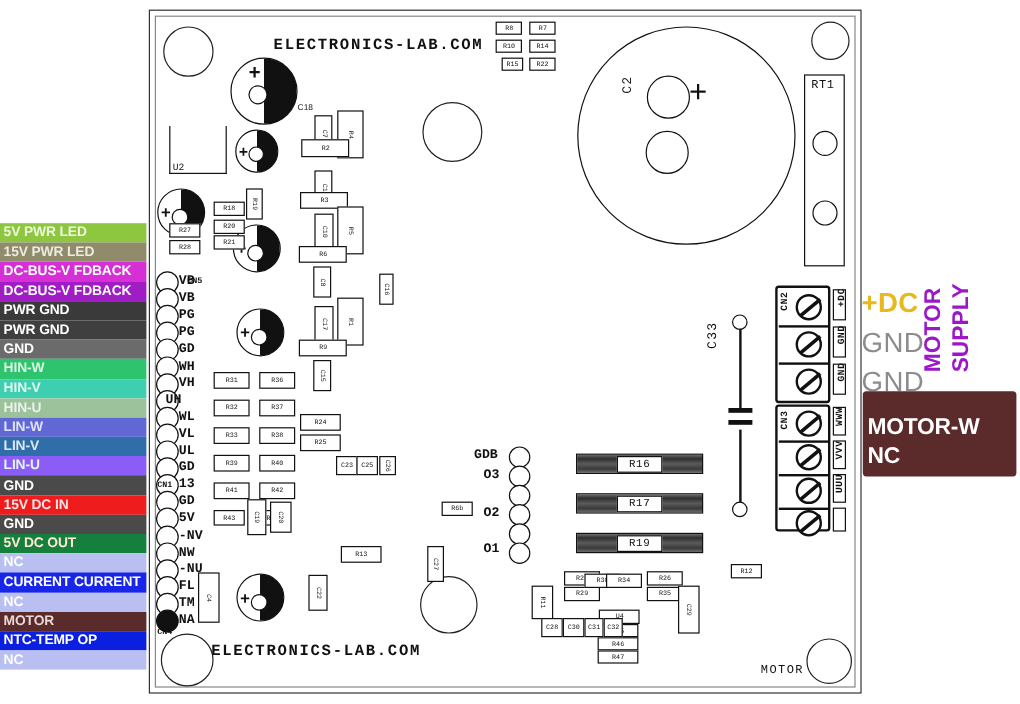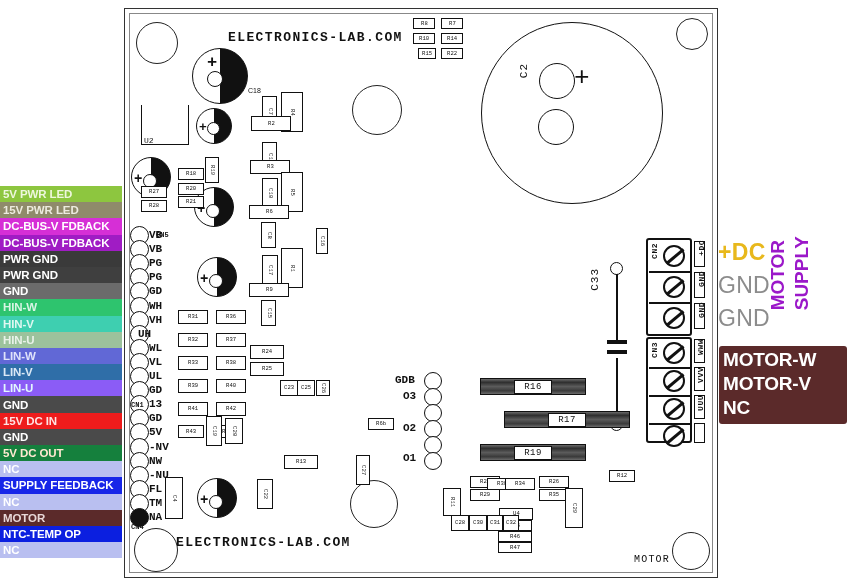--- a/index.html
+++ b/index.html
@@ -86,21 +86,21 @@
 
   
   #leftlabels{position:absolute;left:0px;top:186px;width:122px;}
   .slab{height:16.2px;display:flex;align-items:center;box-sizing:border-box;padding-left:3px;
         font-size:11.5px;font-weight:700;color:#fff;white-space:nowrap;letter-spacing:-.1px;
         font-family:"Liberation Sans",sans-serif;}
 
   
   #rightwrap{position:absolute;left:718px;top:236px;width:132px;}
   .rlab{font-size:23px;font-weight:400;line-height:33px;letter-spacing:.3px;font-family:"Liberation Sans",sans-serif;}
-  .motorblk{position:absolute;left:719px;top:326px;width:128px;background:#5b2a2a;border-radius:3px;padding:2px 0 4px 4px;box-sizing:border-box;margin-top:20px;}
+  .motorblk{position:absolute;left:719px;top:326px;width:128px;background:#5b2a2a;border-radius:3px;padding:19px 0 4px 4px;box-sizing:border-box;}
   .motorblk div{color:#fff;font-size:19px;font-weight:700;line-height:24px;letter-spacing:-.2px;}
   .vstack{position:absolute;left:767px;top:236px;display:flex;gap:2px;}
   .vtxt{color:#9b18c9;font-size:19px;font-weight:700;writing-mode:vertical-rl;transform:rotate(180deg);letter-spacing:0px;}
 </style>
 </head>
 <body>
 
 <div id="stage">
 
   <div class="board-outline"></div>
@@ -117,20 +117,25 @@
   <div class="silk silk-brand" style="left:176px;top:535px;">ELECTRONICS-LAB.COM</div>
   <div class="silk silk-india" style="left:634px;top:554px;">MOTOR</div>
 
   <div class="bigcap" style="left:481px;top:22px;width:182px;height:182px;">
     <div class="bh" style="left:57px;top:40px;width:36px;height:36px;"></div>
     <div class="bh" style="left:56px;top:86px;width:36px;height:36px;"></div>
     <div class="bplus" style="left:92px;top:42px;">+</div>
     <div class="bref" style="left:36px;top:40px;">C2</div>
   </div>
 
+  <div class="rt1" style="left:670px;top:62px;width:34px;height:160px;">
+    <div class="t">RT1</div>
+    <div class="h" style="top:46px;"></div>
+    <div class="h" style="top:104px;"></div>
+  </div>
 
   <div class="c33wrap" style="left:607px;top:262px;width:24px;height:180px;">
     <div class="node" style="top:0;"></div>
     <div class="lead" style="top:12px;height:66px;"></div>
     <div class="plate" style="top:78px;"></div>
     <div class="plate" style="top:88px;"></div>
     <div class="lead" style="top:96px;height:62px;"></div>
     <div class="node" style="top:156px;"></div>
     <div class="ref" style="left:-18px;top:6px;">C33</div>
   </div>
@@ -161,21 +166,21 @@
     <div class="plus" style="left:2px;top:14px;font-size:14px;">+</div>
   </div>
   <div class="ecap" style="left:197px;top:478px;width:40px;height:40px;">
     <div class="hole" style="left:11px;top:16px;width:14px;height:14px;"></div>
     <div class="plus" style="left:2px;top:14px;font-size:14px;">+</div>
   </div>
 
   <div class="pres" style="left:480px;top:378px;width:106px;height:17px;">
     <span class="lbl">R16</span>
   </div>
-  <div class="pres" style="left:504px;top:411px;width:126px;height:17px;">
+  <div class="pres" style="left:480px;top:411px;width:106px;height:17px;">
     <span class="lbl">R17</span>
   </div>
   <div class="pres" style="left:480px;top:444px;width:106px;height:17px;">
     <span class="lbl">R19</span>
   </div>
 
   <div class="pincol" style="left:424px;top:372px;">
     <div class="gpin" style="left:0;top:0px;"></div>
     <div class="gpin" style="left:0;top:16px;"></div>
     <div class="gpin" style="left:0;top:32px;"></div>
@@ -485,35 +490,34 @@
       <div class="slab" style="background: rgb(62, 207, 176); color: rgb(223, 247, 241);">HIN-V</div>
       <div class="slab" style="background: rgb(156, 194, 156); color: rgb(234, 242, 234);">HIN-U</div>
       <div class="slab" style="background: rgb(97, 104, 214); color: rgb(223, 226, 250);">LIN-W</div>
       <div class="slab" style="background: rgb(47, 110, 168); color: rgb(219, 233, 246);">LIN-V</div>
       <div class="slab" style="background: #8b5cf6; color: rgb(226, 247, 253);">LIN-U</div>
       <div class="slab" style="background: rgb(74, 74, 74); color: rgb(255, 255, 255);">GND</div>
       <div class="slab" style="background: rgb(238, 28, 28); color: rgb(255, 227, 227);">15V DC IN</div>
       <div class="slab" style="background: rgb(74, 74, 74); color: rgb(255, 255, 255);">GND</div>
       <div class="slab" style="background: #15803d; color: rgb(255, 233, 210);">5V DC OUT</div>
       <div class="slab" style="background: rgb(185, 191, 240); color: rgb(255, 255, 255);">NC</div>
-      <div class="slab" style="background: rgb(23, 38, 232); color: rgb(255, 255, 255);">SUPPLY FEEDBACK</div>
+      <div class="slab" style="background: rgb(23, 38, 232); color: rgb(255, 255, 255);">CURRENT CURRENT</div>
       <div class="slab" style="background: rgb(185, 191, 240); color: rgb(255, 255, 255);">NC</div>
       <div class="slab" style="background: rgb(91, 42, 42); color: rgb(232, 215, 215);">MOTOR</div>
       <div class="slab" style="background: rgb(11, 31, 224); color: rgb(255, 255, 255);">NTC-TEMP OP</div>
       <div class="slab" style="background: rgb(185, 191, 240); color: rgb(255, 255, 255);">NC</div>
     </div>
 
   <div id="rightwrap">
       <div class="rlab" style="color: rgb(232, 184, 28); font-weight: 700;">+DC</div>
       <div class="rlab" style="color: rgb(140, 140, 140); font-weight: 400;">GND</div>
       <div class="rlab" style="color: rgb(140, 140, 140); font-weight: 400;">GND</div>
     </div>
   <div class="vstack">
     <div class="vtxt">MOTOR</div>
     <div class="vtxt">SUPPLY</div>
   </div>
   <div class="motorblk" id="motorblk" style="background: rgb(91, 42, 42);">
       <div>MOTOR-W</div>
-      <div>MOTOR-V</div>
       <div>NC</div>
     </div>
 
 </div>
 
 </body></html>

